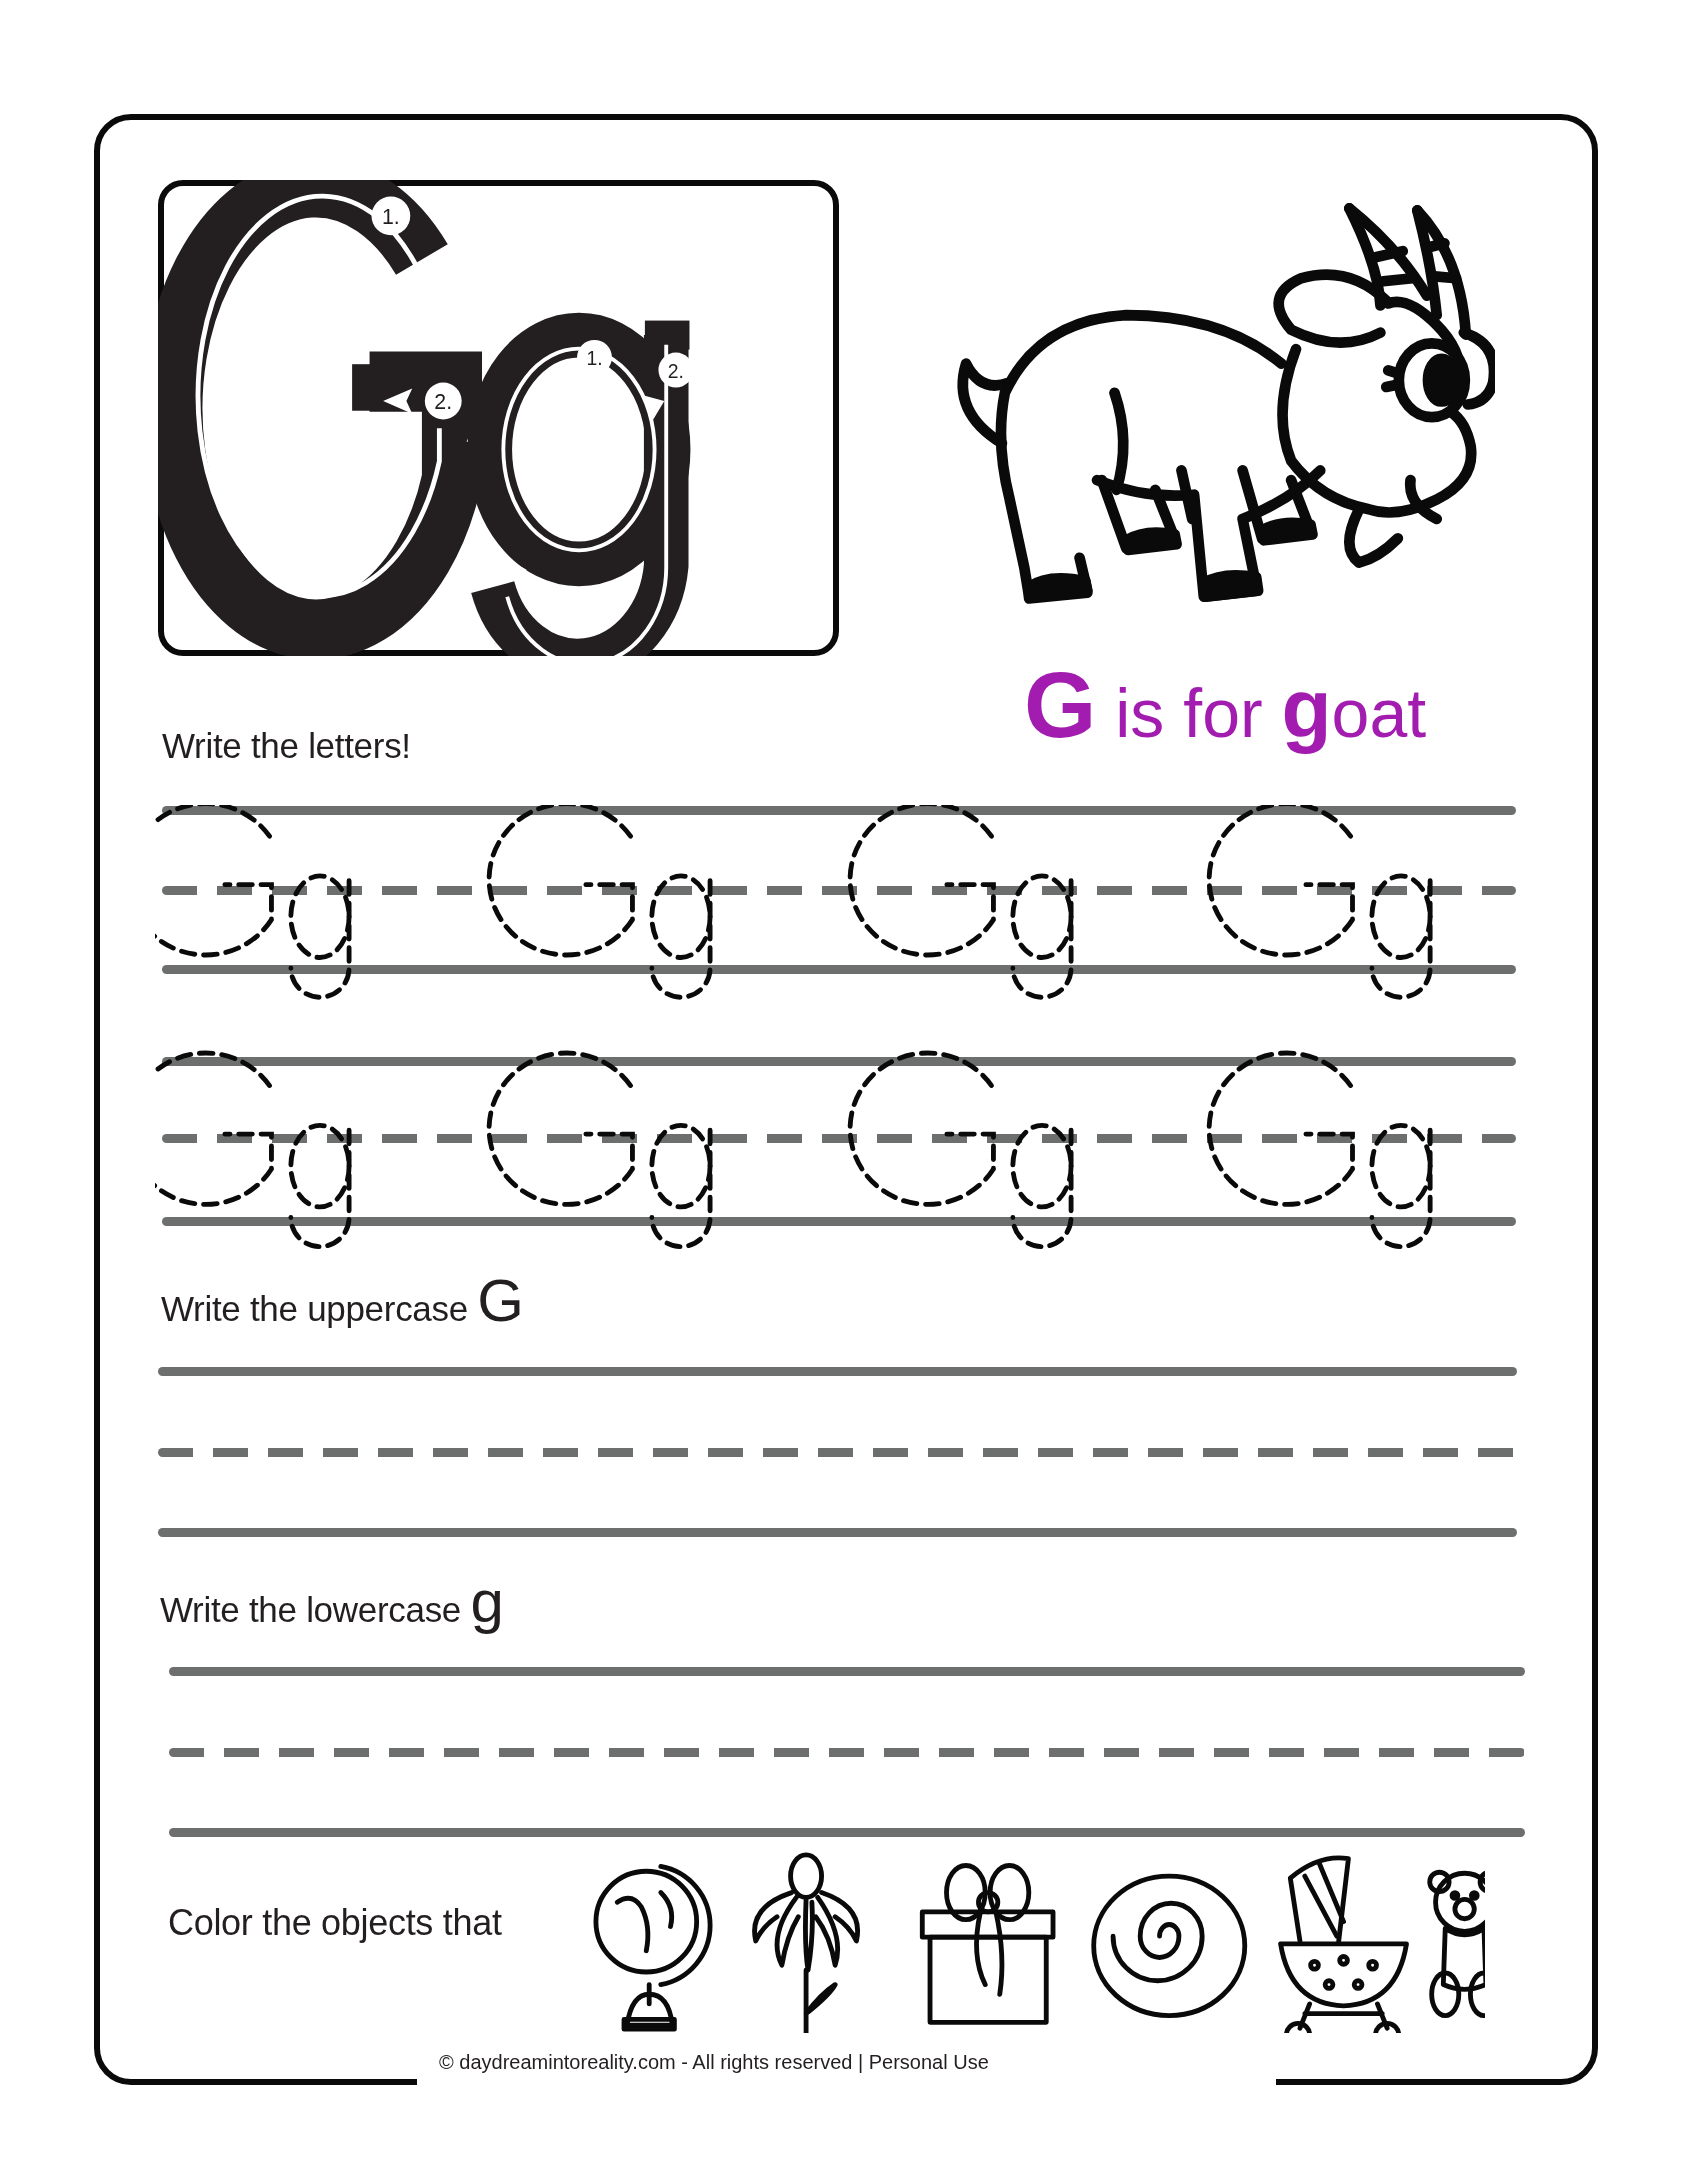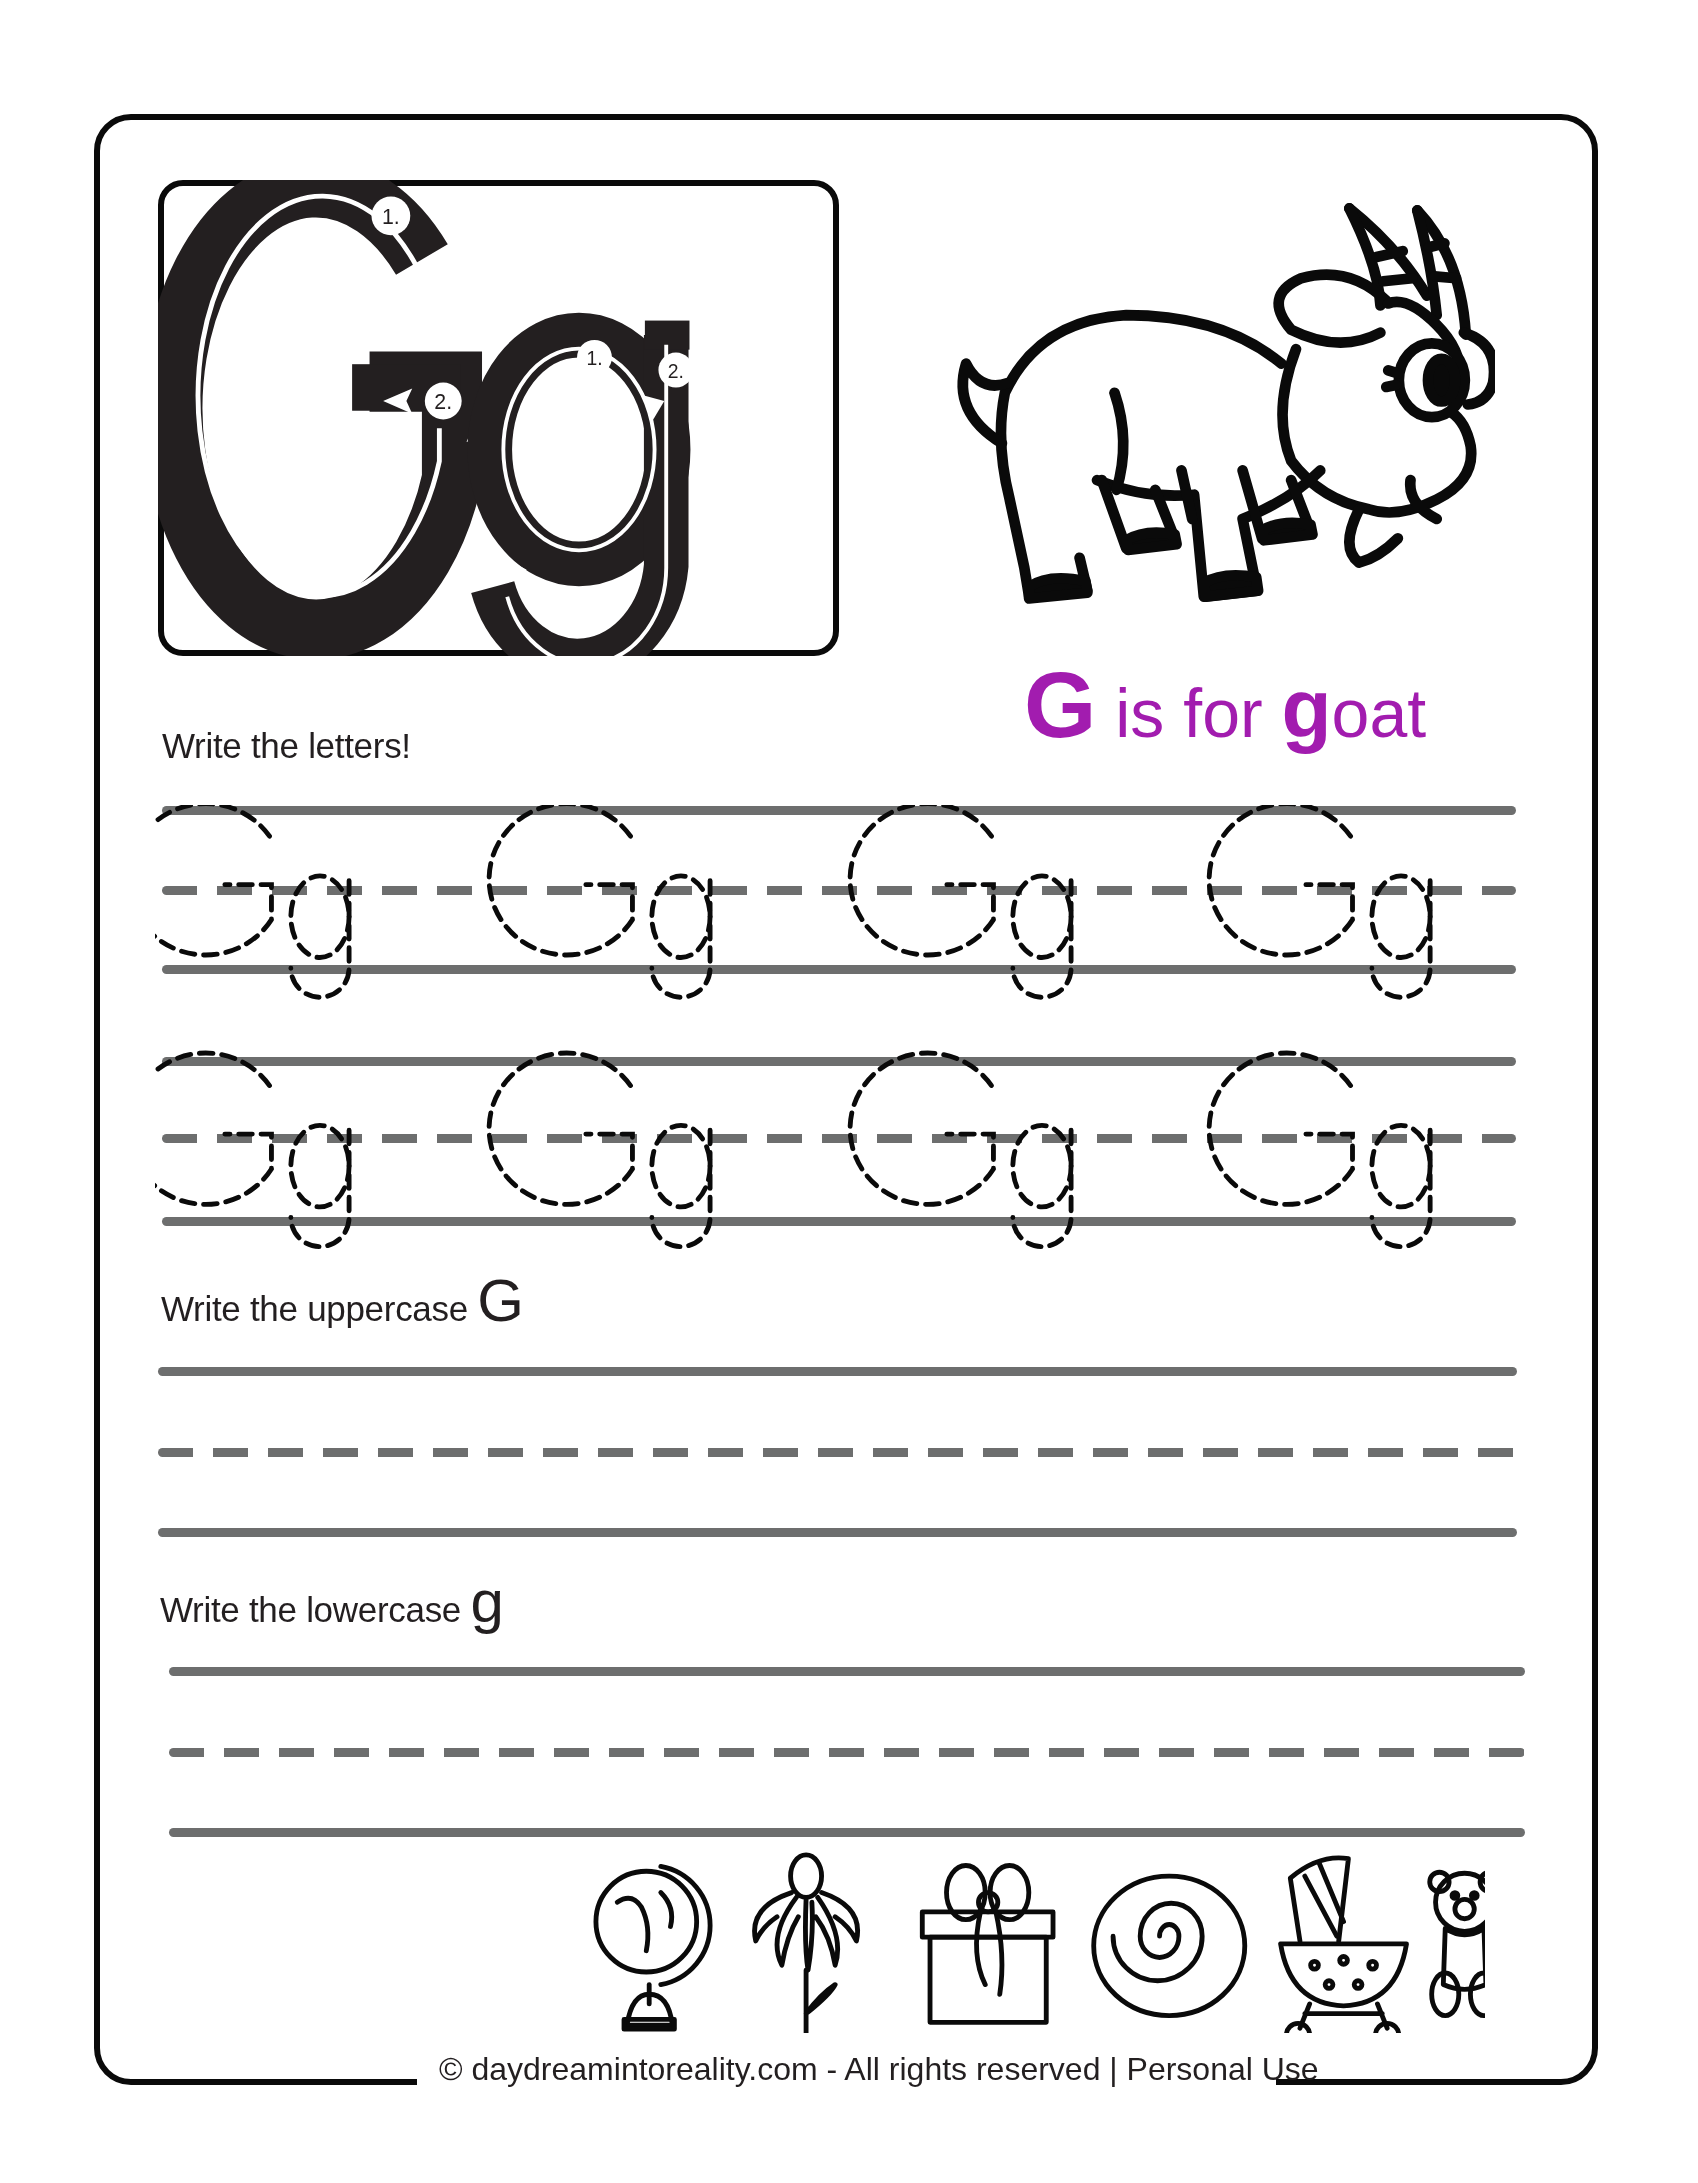--- a/index.html
+++ b/index.html
@@ -12,21 +12,21 @@
   .letter-box { left:158px; top:180px; width:681px; height:476px;
                 border:6.8px solid #0a0a0a; border-radius:25px; box-sizing:border-box; }
   .label { font-size:35px; color:#231f20; white-space:nowrap; letter-spacing:-0.3px; }
   .label .big { font-size:60px; line-height:1; }
   .headline { font-size:68px; white-space:nowrap; color:#a21caf; }
   .headline .bigG { font-size:93px; font-weight:bold; }
   .headline .bold { font-weight:bold; font-size:82px; }
   .line { position:absolute; height:8.7px; background:#6d6e6e; border-radius:4.9px; }
   .dash { position:absolute; height:8.7px; border-radius:4.9px;
           background:repeating-linear-gradient(90deg,#6d6e6e 0 35px, transparent 35px 55px); }
-  .footer { font-size:32px; color:#231f20; white-space:nowrap; }
+  .footer { font-size:20px; color:#231f20; white-space:nowrap; }
   svg { display:block; }
 </style>
 </head>
 <body>
 
 <div class="abs page-border"></div>
 <div class="abs footer-gap"></div>
 
 <div class="abs letter-box"></div>
 <svg class="abs" style="left:158px;top:180px" width="681" height="476" viewBox="0 0 702 491">
@@ -135,20 +135,21 @@
 <div class="line" style="left:158px;top:1528px;width:1359px"></div>
 
 <div class="abs label" style="left:160px;top:1572px">
   <span>Write the lowercase </span><span class="big">g</span>
 </div>
 <div class="line" style="left:169px;top:1667px;width:1356px"></div>
 <div class="dash" style="left:169px;top:1748px;width:1356px"></div>
 <div class="line" style="left:169px;top:1828px;width:1356px"></div>
 
 <div class="abs label" style="left:168px;top:1896px;line-height:54px;font-size:36px">
+  <div>Color the objects that</div>
 </div>
 
 <svg class="abs" style="left:592px;top:1849px" width="893" height="184" viewBox="0 0 920 190" fill="none" stroke="#0a0a0a" stroke-width="5" stroke-linecap="round" stroke-linejoin="round">
 
   <g>
     <circle cx="55" cy="75" r="52"></circle>
     <path d="M 70 18 A 62 62 0 0 1 70 140"></path>
     <path d="M 25 55 Q 40 45 50 60 Q 60 80 55 105 M 70 45 Q 85 60 80 80"></path>
     <line x1="58" y1="140" x2="58" y2="160"></line>
     <path d="M 35 182 Q 40 150 58 150 Q 78 150 82 182 Z"></path>

